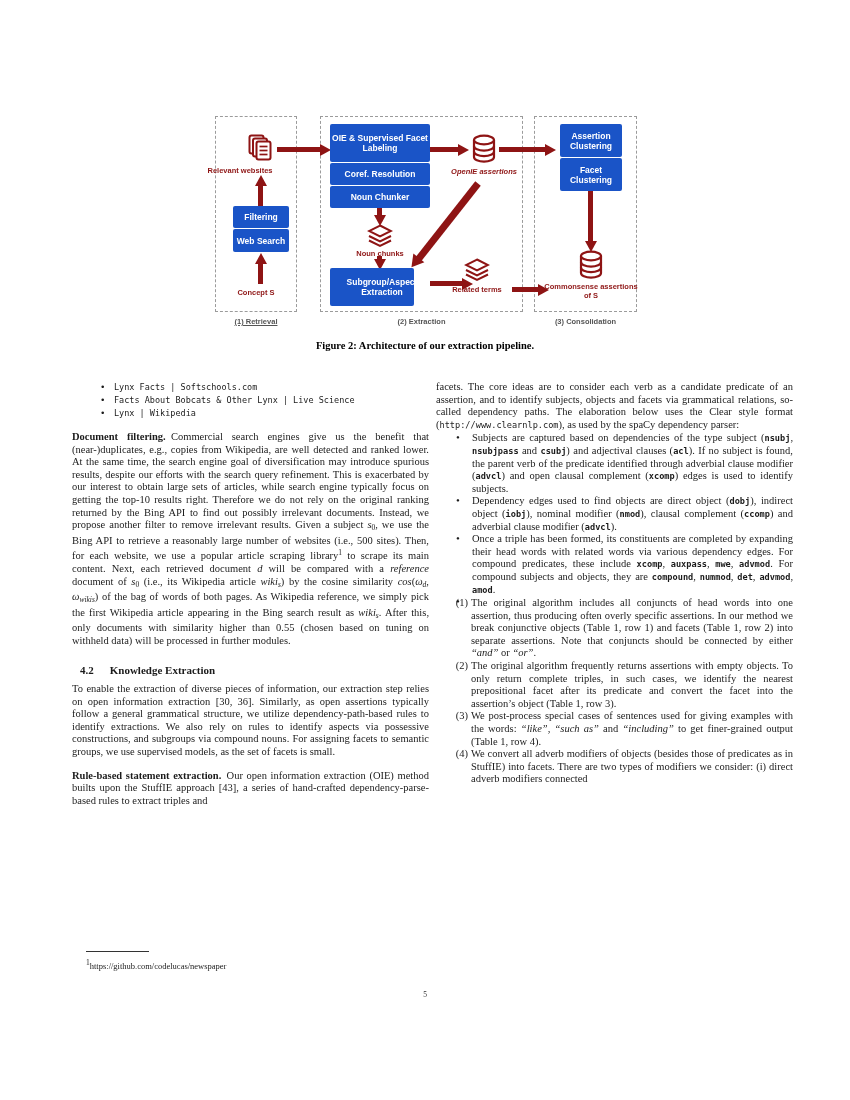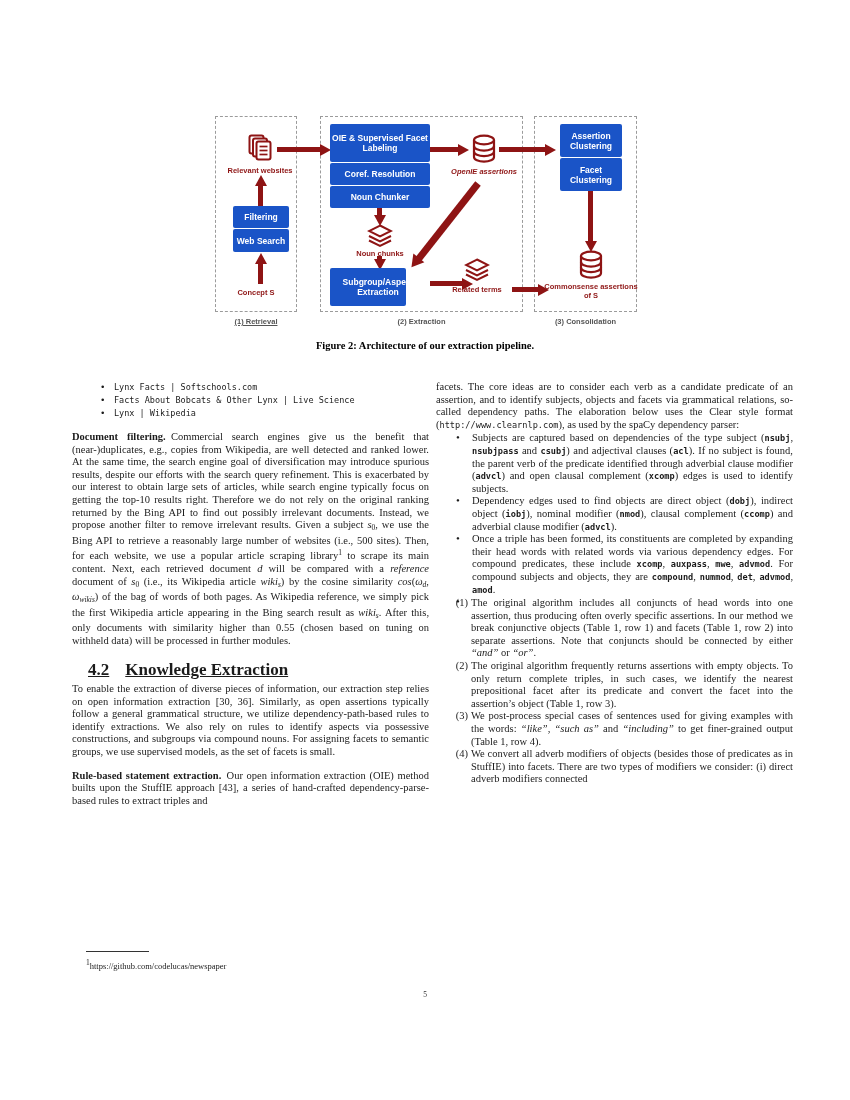--- a/index.html
+++ b/index.html
@@ -28,21 +28,21 @@
                      border:solid transparent;border-width:7px 0 7px 12px;border-left-color:var(--red);}
   .dicon{position:absolute;}
 
   
   .figcap{position:absolute;left:0;width:850px;text-align:center;font:bold 10.5px "Liberation Serif",serif;color:#000;}
 
   
   .col{position:absolute;width:357px;font-size:10.5px;line-height:12.6px;color:var(--ink);}
   .para{text-align:justify;margin-top:11px;}
   .para.first{margin-top:0;}
-  .h2{margin:16px 0 7px 16px;font-weight:bold;font-size:17px;text-decoration:underline;}
+  .h2{margin:16px 0 7px 8px;font-weight:bold;font-size:11px;}
   .h2n{margin-right:16px;}
   .mono-list{font-family:"DejaVu Sans Mono",monospace;font-size:8.5px;line-height:13px;padding-left:28px;}
   .mono-li{position:relative;padding-left:14px;}
   .mono-li .bullet{position:absolute;left:0;top:0;font-size:9px;}
   .blist{padding-left:14px;margin-top:1px;}
   .bli{position:relative;padding-left:22px;text-align:justify;}
   .bli .bmark{position:absolute;left:6px;top:-1px;font-size:11px;}
   .elist{padding-left:12px;margin-top:1px;}
   .eli{position:relative;padding-left:23px;text-align:justify;}
   .eli .elabel{position:absolute;left:0;width:20px;text-align:right;}
@@ -73,21 +73,21 @@
     <div class="panel-cap" style="left:534px;top:317px;width:103px;">(3) Consolidation</div>
 
     <svg class="dicon" style="left:248px;top:134px;" width="26" height="28" viewBox="0 0 26 28">
       <rect x="1.5" y="1.5" width="14" height="18" rx="2" fill="#fff" stroke="#8e1414" stroke-width="2"></rect>
       <rect x="5" y="4.5" width="14" height="18" rx="2" fill="#fff" stroke="#8e1414" stroke-width="2"></rect>
       <rect x="8.5" y="7.5" width="14" height="18" rx="2" fill="#fff" stroke="#8e1414" stroke-width="2"></rect>
       <line x1="11.5" y1="12.5" x2="19.5" y2="12.5" stroke="#8e1414" stroke-width="1.7"></line>
       <line x1="11.5" y1="16.5" x2="19.5" y2="16.5" stroke="#8e1414" stroke-width="1.7"></line>
       <line x1="11.5" y1="20.5" x2="19.5" y2="20.5" stroke="#8e1414" stroke-width="1.7"></line>
     </svg>
-    <div class="dlabel" style="left:219px;top:166px;width:82px;">Relevant websites</div>
+    <div class="dlabel" style="left:199px;top:166px;width:82px;">Relevant websites</div>
     <div class="shaft-v" style="left:258px;top:186px;height:20px;"></div>
     <div class="head u" style="left:255px;top:175px;"></div>
     <div class="bluebox" style="left:233px;top:206px;width:56px;height:22px;">Filtering</div>
     <div class="bluebox" style="left:233px;top:229px;width:56px;height:23px;">Web Search</div>
     <div class="head u" style="left:255px;top:253px;"></div>
     <div class="shaft-v" style="left:258px;top:264px;height:20px;"></div>
     <div class="dlabel" style="left:215px;top:288px;width:82px;">Concept S</div>
 
     <div class="shaft-h" style="left:277px;top:147px;width:43px;"></div>
     <div class="head r" style="left:320px;top:143.5px;"></div>
@@ -114,21 +114,21 @@
       <path d="M13 1.5 L24 7 L13 12.5 L2 7 Z" fill="#fff" stroke="#8e1414" stroke-width="2"></path>
       <path d="M2 12 L13 17.5 L24 12" fill="none" stroke="#8e1414" stroke-width="2"></path>
       <path d="M2 16.5 L13 22 L24 16.5" fill="none" stroke="#8e1414" stroke-width="2"></path>
     </svg>
     <div class="dlabel" style="left:340px;top:249px;width:80px;">Noun chunks</div>
     <div class="shaft-v" style="left:377px;top:256px;height:4px;"></div>
     <div class="head d" style="left:374px;top:259px;"></div>
 
     <div class="arrow-diag" style="left:478px;top:180px;width:96px;transform:rotate(128.2deg);"></div>
 
-    <div class="bluebox" style="left:330px;top:268px;width:76px;height:38px;padding-left:22px;">Subgroup/Aspect Extraction</div>
+    <div class="bluebox" style="left:330px;top:268px;width:84px;height:38px;padding-left:22px;">Subgroup/Aspect Extraction</div>
     <div class="shaft-h" style="left:430px;top:281px;width:32px;"></div>
     <div class="head r" style="left:462px;top:277.5px;"></div>
     <svg class="dicon" style="left:464px;top:258px;" width="26" height="24" viewBox="0 0 26 24">
       <path d="M13 1.5 L24 7 L13 12.5 L2 7 Z" fill="#fff" stroke="#8e1414" stroke-width="2"></path>
       <path d="M2 12 L13 17.5 L24 12" fill="none" stroke="#8e1414" stroke-width="2"></path>
       <path d="M2 16.5 L13 22 L24 16.5" fill="none" stroke="#8e1414" stroke-width="2"></path>
     </svg>
     <div class="dlabel" style="left:443px;top:285px;width:68px;">Related terms</div>
     <div class="shaft-h" style="left:512px;top:287px;width:26px;"></div>
     <div class="head r" style="left:538px;top:283.5px;"></div>

